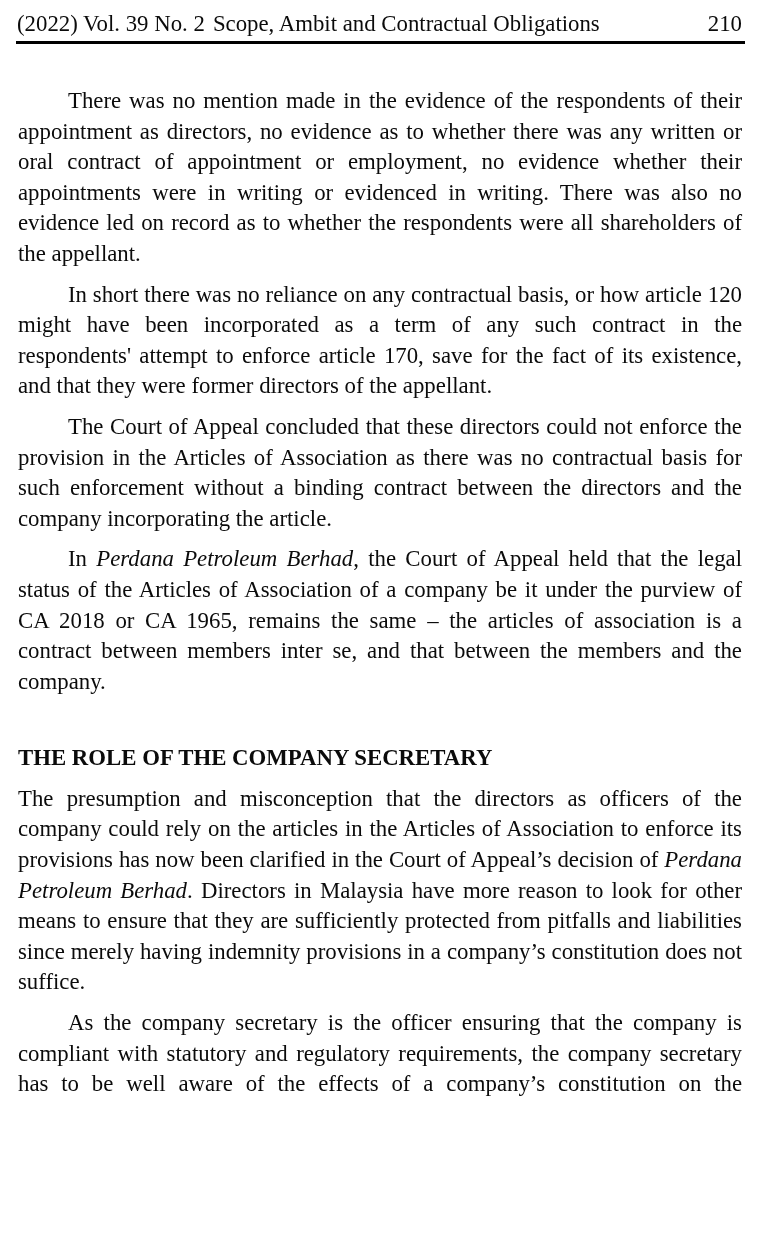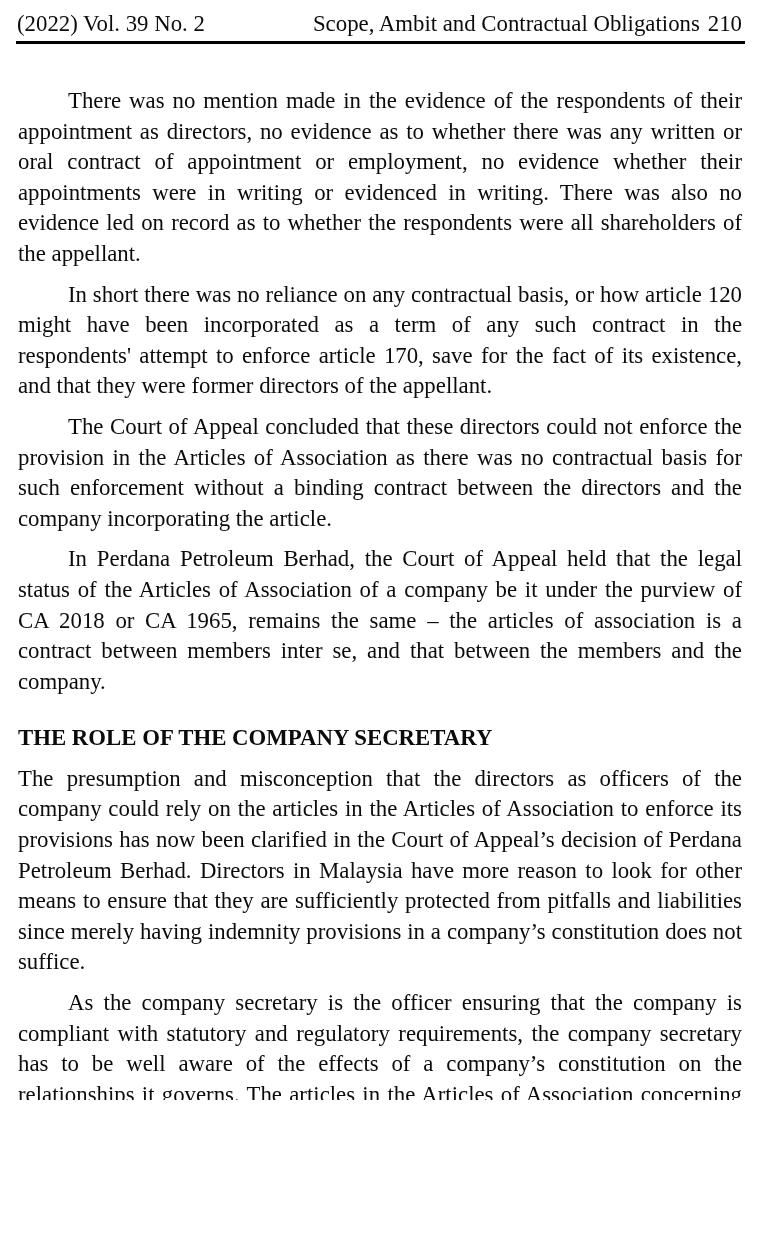--- a/index.html
+++ b/index.html
@@ -19,21 +19,21 @@
   .running-header {
     display: flex;
     justify-content: space-between;
     align-items: baseline;
     margin: 11px 26px 0 17px;
     font-size: 22.8px;
     line-height: 26px;
     white-space: nowrap;
   }
   .running-header .h-left  { text-align: left; }
-  .running-header .h-center{ flex: 1; text-align: right; padding: 0 8px; }
+  .running-header .h-center{ flex: 1; text-align: left; padding: 0 8px; }
   .running-header .h-right { text-align: left; }
   .header-rule {
     height: 0;
     border-top: 3px solid #000000;
     margin: 4px 23px 0 16px;
   }
   .doc-body {
     margin: 42px 26px 0 18px;
     font-size: 22.8px;
     line-height: 30.6px;
@@ -43,23 +43,23 @@
     margin: 0 0 10px 0;
   }
   .doc-body p.indent {
     text-indent: 50px;
   }
   .doc-body h2 {
     font-size: 22.8px;
     line-height: 30.6px;
     font-weight: bold;
     text-align: left;
-    margin: 26px 0 10px 0;
+    margin: 46px 0 10px 0;
   }
-  .italic { }
+  .italic { font-style: italic; }
 </style>
 </head>
 <body>
 
 <div class="page">
   <header class="running-header">
     <span class="h-left">(2022) Vol. 39 No. 2</span>
     <span class="h-center">Scope, Ambit and Contractual Obligations</span>
     <span class="h-right">210</span>
   </header>

